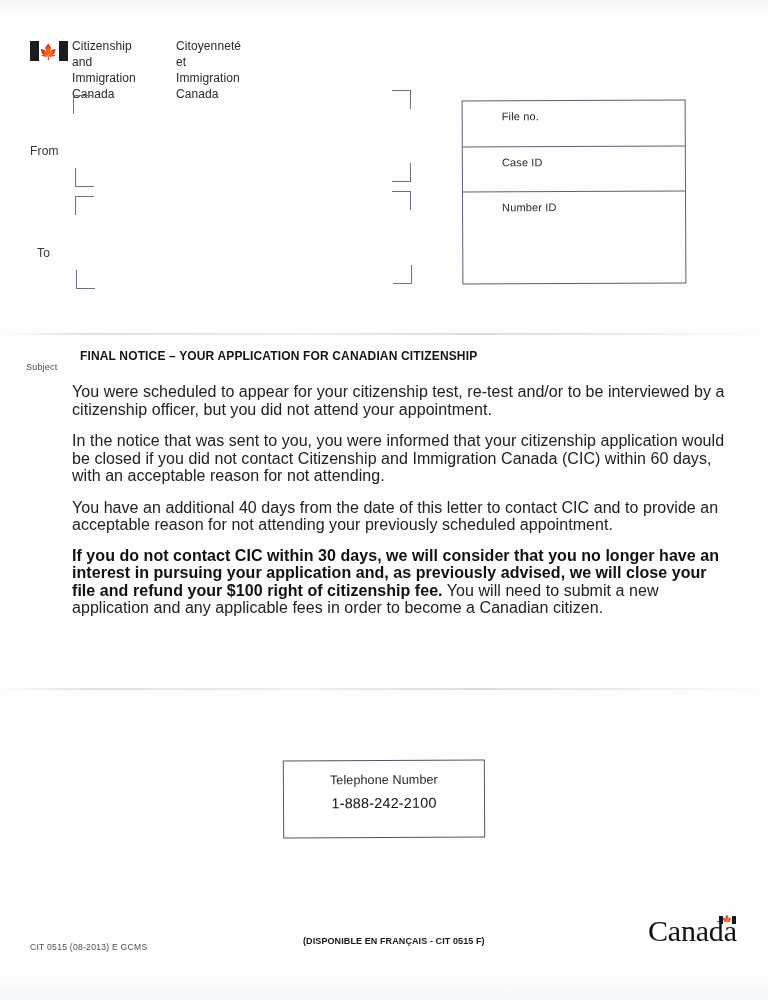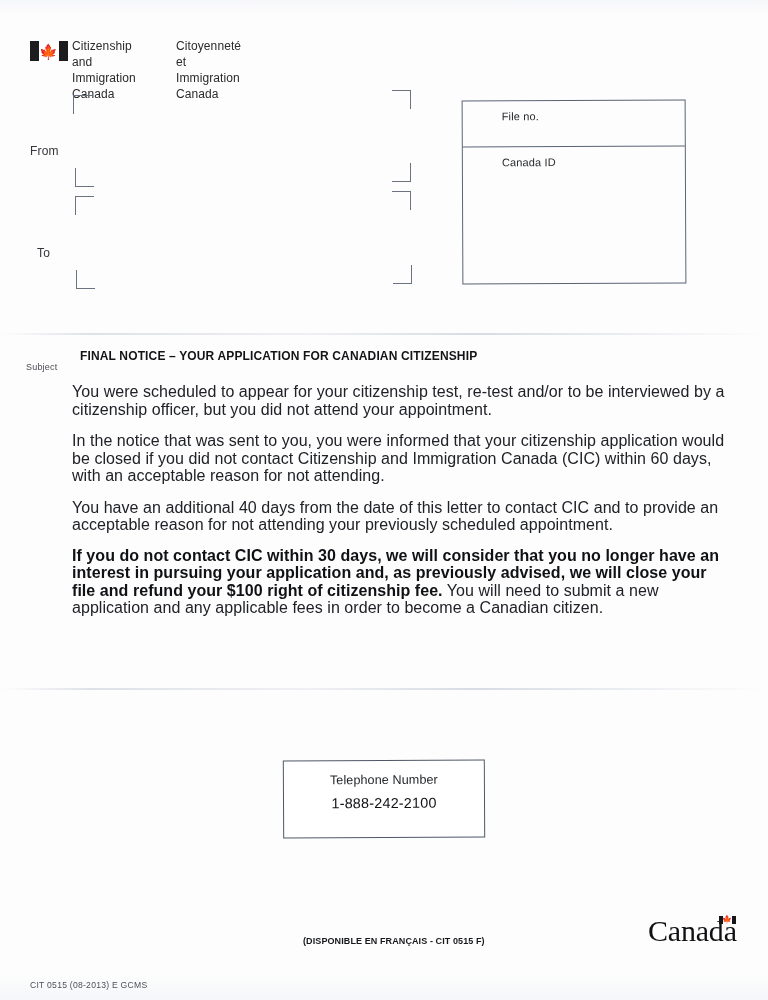--- a/index.html
+++ b/index.html
@@ -141,21 +141,21 @@
   }
   .phone-number {
     position: absolute; left: 0; right: 0; top: 34px;
     text-align: center;
     font-size: 14.4px; color: #121316; letter-spacing: .2px;
   }
 
   
   .footer-left {
     position: absolute; left: 30px; top: 942px;
-    font-size: 8.6px; color: #4e5056; letter-spacing: .25px; margin-top: 38px;
+    font-size: 8.6px; color: #4e5056; letter-spacing: .25px;
   }
   .footer-center {
     position: absolute; left: 303px; top: 936px;
     font-size: 9px; font-weight: bold; color: #17181b; letter-spacing: .1px;
   }
   .wordmark {
     position: absolute; left: 648px; top: 914px;
     font-family: "Liberation Serif", serif;
     font-size: 30px; line-height: 34px;
     color: #111114; letter-spacing: -0.2px;
@@ -210,21 +210,24 @@
   <div class="bracket tl" style="left:75px; top:196px;"></div>
   <div class="bracket tr" style="left:392px; top:191px;"></div>
   <div class="bracket bl" style="left:76px; top:270px;"></div>
   <div class="bracket br" style="left:393px; top:265px;"></div>
 
   <div class="refbox">
     <div class="refrow">
       <span>File no.</span>
     </div>
     <div class="refrow">
-      <span>Canada ID</span>
+      <span>Case ID</span>
+    </div>
+    <div class="refrow">
+      <span>Number ID</span>
     </div>
   </div>
 
   <div class="subject-label">Subject</div>
   <div class="subject-title">FINAL NOTICE – YOUR APPLICATION FOR CANADIAN CITIZENSHIP</div>
 
   <div class="body-block">
     <p class="para">You were scheduled to appear for your citizenship test, re-test and/or to be interviewed by a citizenship officer, but you did not attend your appointment.</p>
     <p class="para">In the notice that was sent to you, you were informed that your citizenship application would be closed if you did not contact Citizenship and Immigration Canada (CIC) within 60 days, with an acceptable reason for not attending.</p>
     <p class="para tight">You have an additional 40 days from the date of this letter to contact CIC and to provide an acceptable reason for not attending your previously scheduled appointment.</p>

